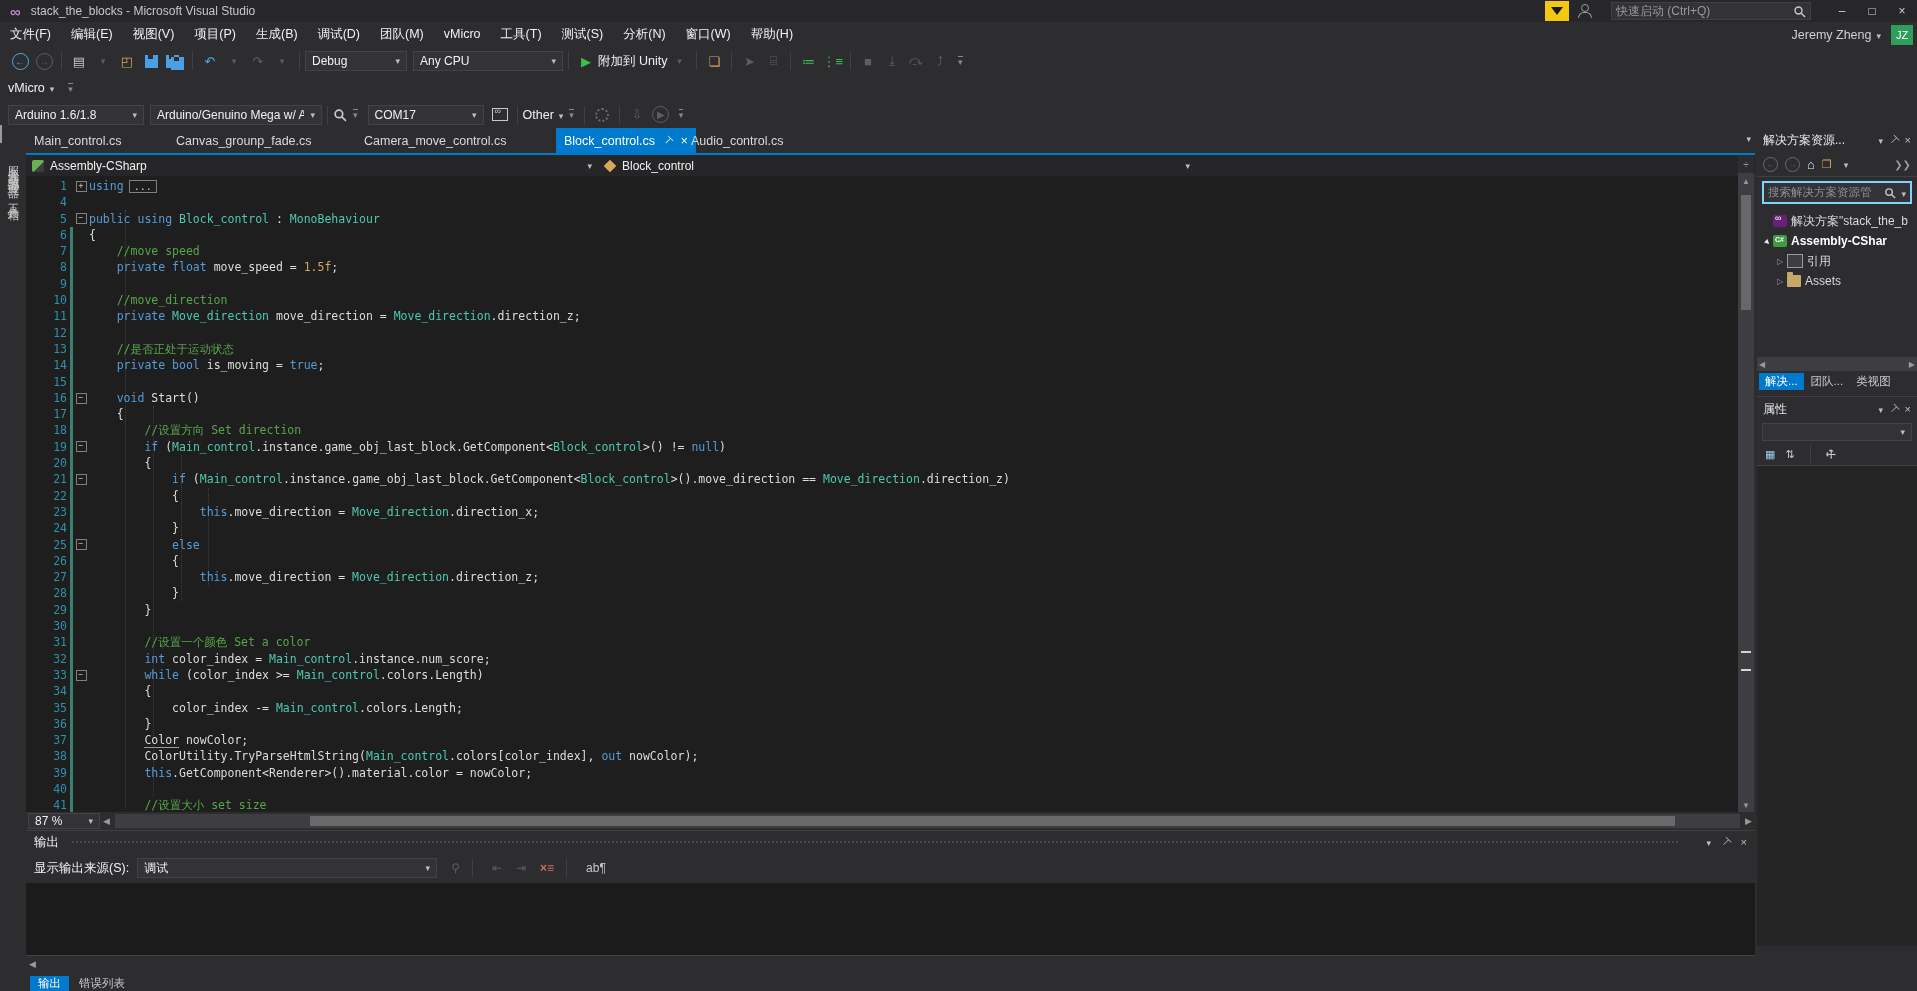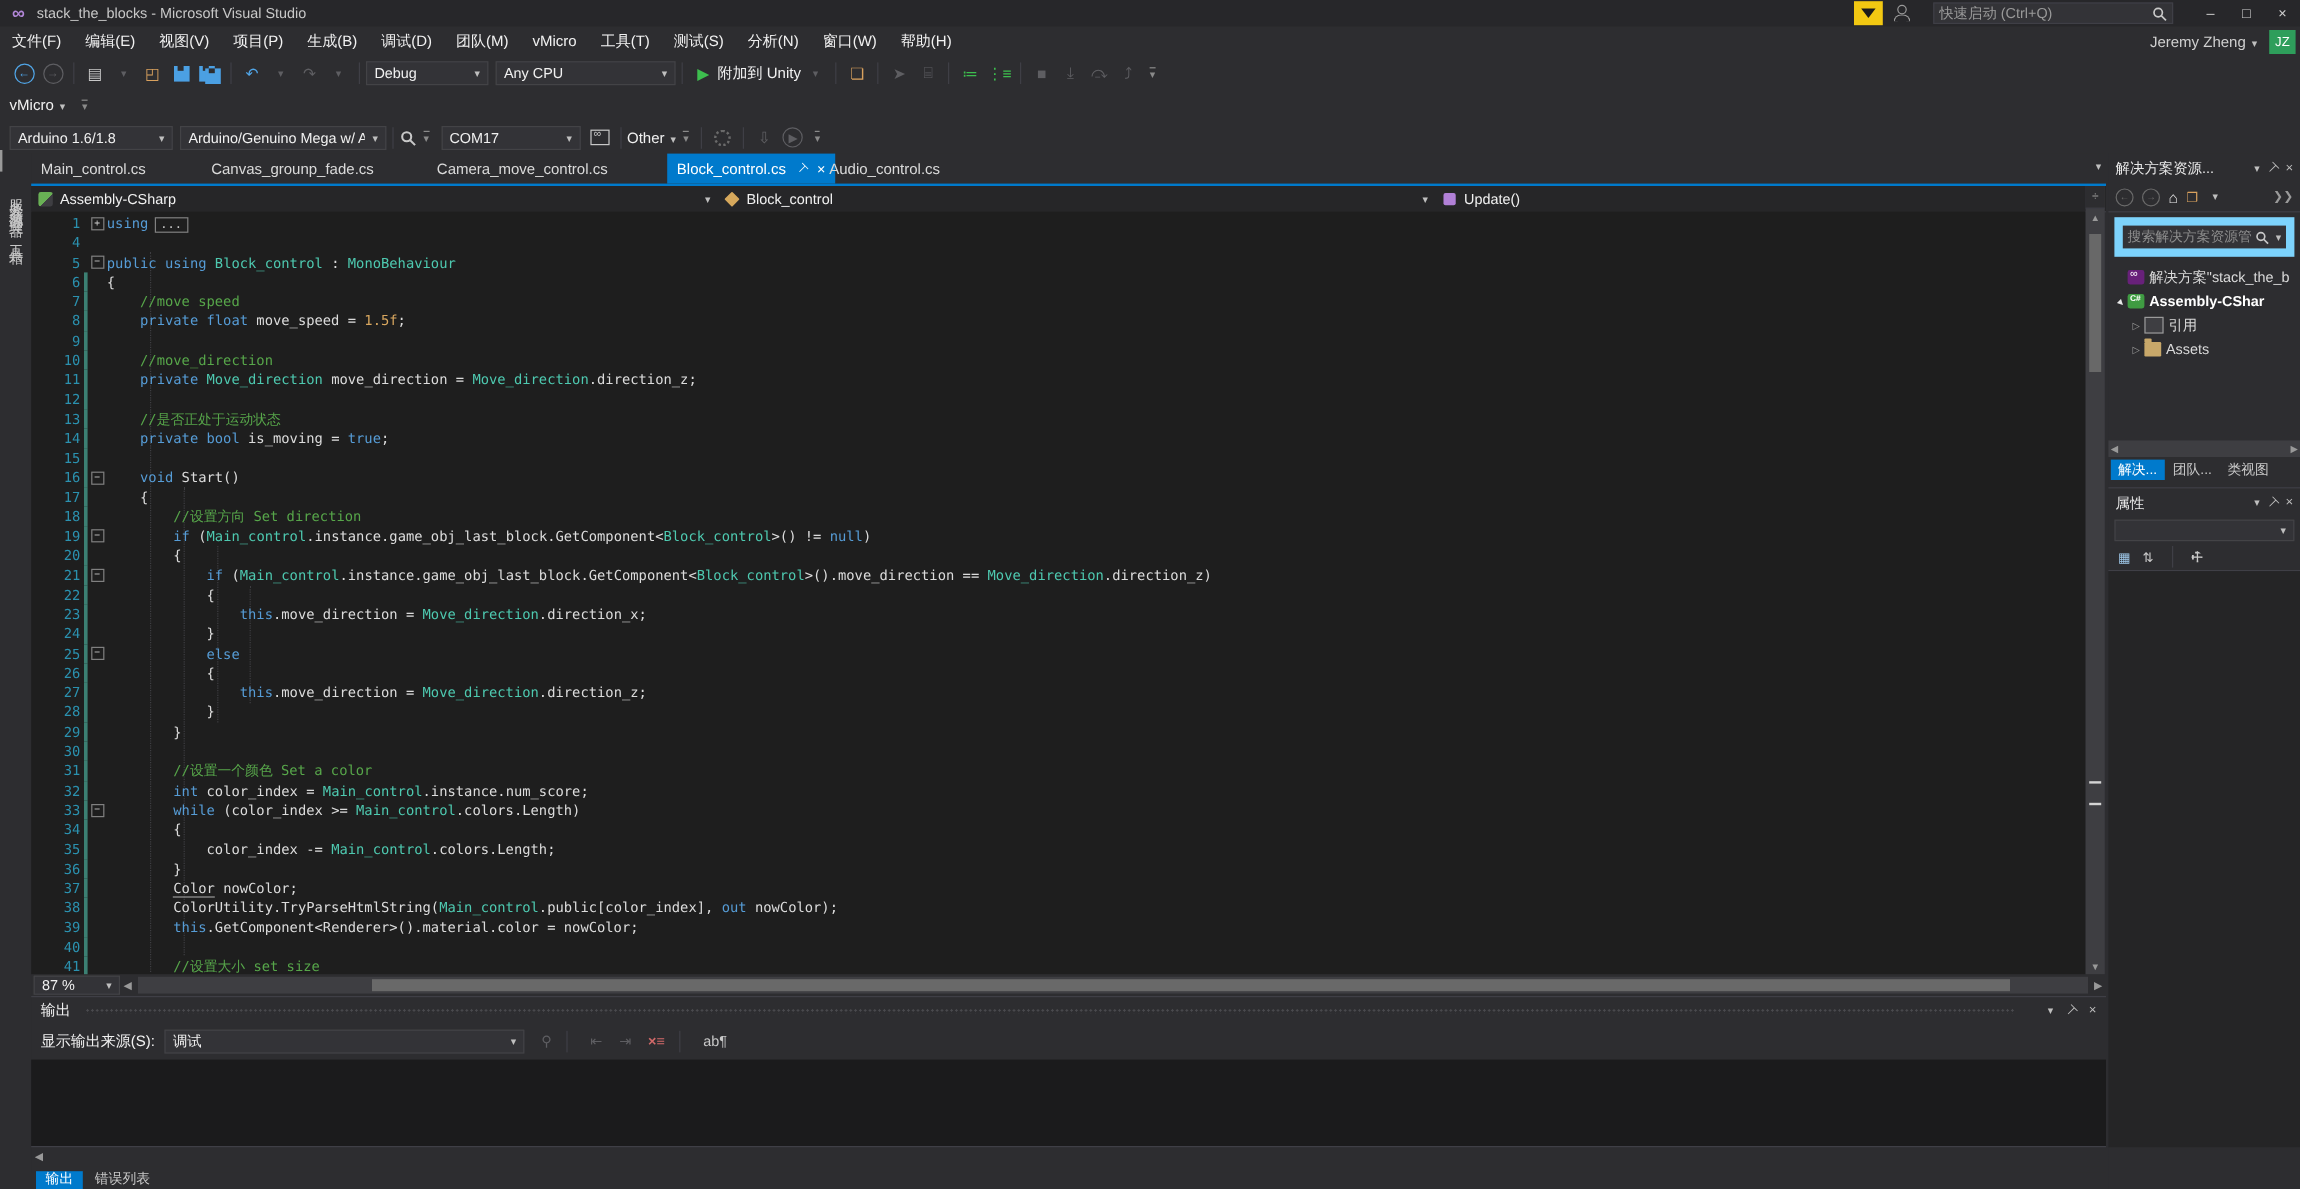--- a/index.html
+++ b/index.html
@@ -112,21 +112,21 @@
   #bottomtabs{left:26px;top:976px;width:1729px;height:15px;display:flex;align-items:flex-start;gap:2px;padding-left:4px;box-sizing:border-box;}
   .btab{font-size:11.5px;padding:0 8px;color:#C8C8C8;line-height:15px;}
   .btab.active{background:#007ACC;color:#fff;}
   
   #rightpanel{left:1757px;top:128px;width:160px;height:863px;background:#2D2D30;}
   .ptitle{height:24px;display:flex;align-items:center;padding:0 6px;font-size:12px;color:#E8E8E8;}
   .ptitle .t{flex:1;overflow:hidden;white-space:nowrap;}
   #sol-toolbar{height:24px;display:flex;align-items:center;padding:0 6px;border-bottom:1px solid #3F3F46;}
   .solbtn{color:#9a9a9a;font-size:11px;margin-right:7px;}
   .solbtn.circ2{border:1px solid #6a6a6a;border-radius:50%;width:13px;height:13px;display:flex;align-items:center;justify-content:center;font-size:8px;color:#6a6a6a;}
-  #sol-search{margin:4px 5px;height:19px;background:#333337;border:7px solid #7dd3fc;display:flex;align-items:center;padding:0 4px;color:#8E8E8E;font-size:11.5px;}
+  #sol-search{margin:4px 5px;height:19px;background:#333337;border:2px solid #7dd3fc;display:flex;align-items:center;padding:0 4px;color:#8E8E8E;font-size:11.5px;}
   #sol-search .s-lbl{flex:1;overflow:hidden;white-space:nowrap;}
   #sol-tree{padding-top:3px;font-size:12px;}
   .trow{height:20px;display:flex;align-items:center;white-space:nowrap;overflow:hidden;color:#DADADA;}
   .trow.bold{font-weight:bold;color:#fff;}
   .arrow-exp{display:inline-block;transform:rotate(-45deg);font-size:8px;color:#E8E8E8;width:10px;flex:0 0 auto;}
   .arrow-col{display:inline-block;font-size:8px;color:#9a9a9a;width:10px;flex:0 0 auto;}
   .arrow-none{width:10px;flex:0 0 auto;}
   .ticon{width:14px;height:12px;margin-right:4px;flex:0 0 auto;position:relative;}
   .ti-solution{background:#68217A;border-radius:2px;}
   .ti-solution::after{content:"∞";color:#fff;font-size:9px;position:absolute;left:2px;top:-2px;}
@@ -315,25 +315,20 @@
     <span class="crumbseg" style="width:572px;">
       <span class="cicon ic-proj"></span>
       <span>Assembly-CSharp</span>
       <span class="dd2 dd"></span>
     </span>
     <span class="crumbseg" style="width:598px;">
       <span class="cicon ic-class"></span>
       <span>Block_control</span>
       <span class="dd2 dd"></span>
     </span>
-    <span class="crumbseg" style="flex:1;">
-      <span class="cicon ic-method"></span>
-      <span>Update()</span>
-      <span class="dd2 dd"></span>
-    </span>
   </div>
 
   <div id="editor" class="abs">
     <div class="guide" style="left:99px;top:34px;height:600px;"></div>
     <div class="guide" style="left:127px;top:230px;height:390px;"></div>
     <div class="guide" style="left:155px;top:279px;height:147px;"></div>
     <div class="guide" style="left:182px;top:312px;height:98px;"></div>
     <div id="code">
         <div class="cl">
           <span class="ln">1</span>
@@ -556,21 +551,21 @@
         <div class="cl">
           <span class="ln">37</span>
           <span class="chg on"></span>
           <span class="foldcol"></span>
           <span class="ctext"><span class="tok-w">        </span><span class="tok-u">Color</span><span class="tok-w"> nowColor;</span></span>
         </div>
         <div class="cl">
           <span class="ln">38</span>
           <span class="chg on"></span>
           <span class="foldcol"></span>
-          <span class="ctext"><span class="tok-w">        ColorUtility.TryParseHtmlString(</span><span class="tok-t">Main_control</span><span class="tok-w">.public[color_index], </span><span class="tok-k">out</span><span class="tok-w"> nowColor);</span></span>
+          <span class="ctext"><span class="tok-w">        ColorUtility.TryParseHtmlString(</span><span class="tok-t">Main_control</span><span class="tok-w">.colors[color_index], </span><span class="tok-k">out</span><span class="tok-w"> nowColor);</span></span>
         </div>
         <div class="cl">
           <span class="ln">39</span>
           <span class="chg on"></span>
           <span class="foldcol"></span>
           <span class="ctext"><span class="tok-k">        this</span><span class="tok-w">.GetComponent&lt;Renderer&gt;().material.color = nowColor;</span></span>
         </div>
         <div class="cl">
           <span class="ln">40</span>
           <span class="chg on"></span>

